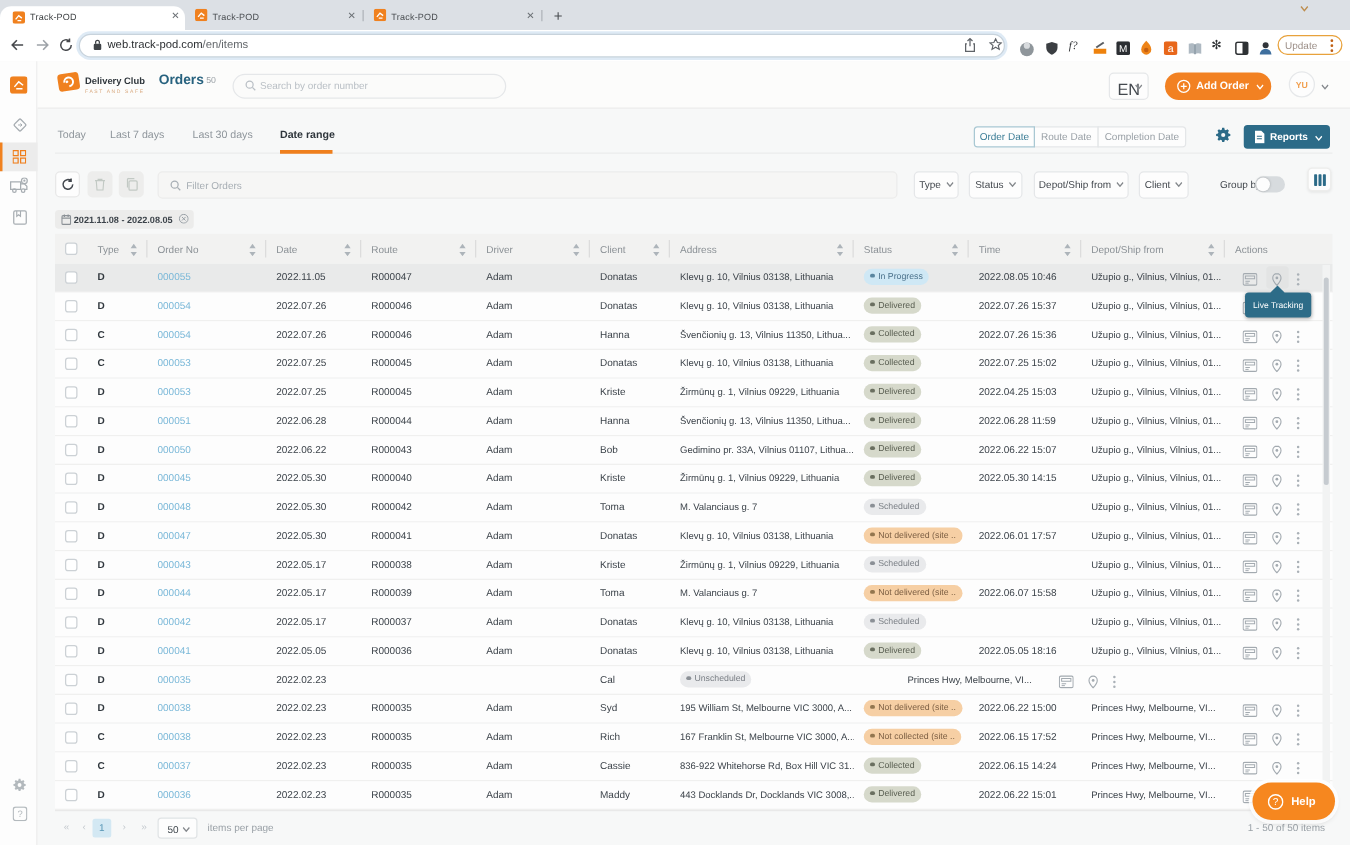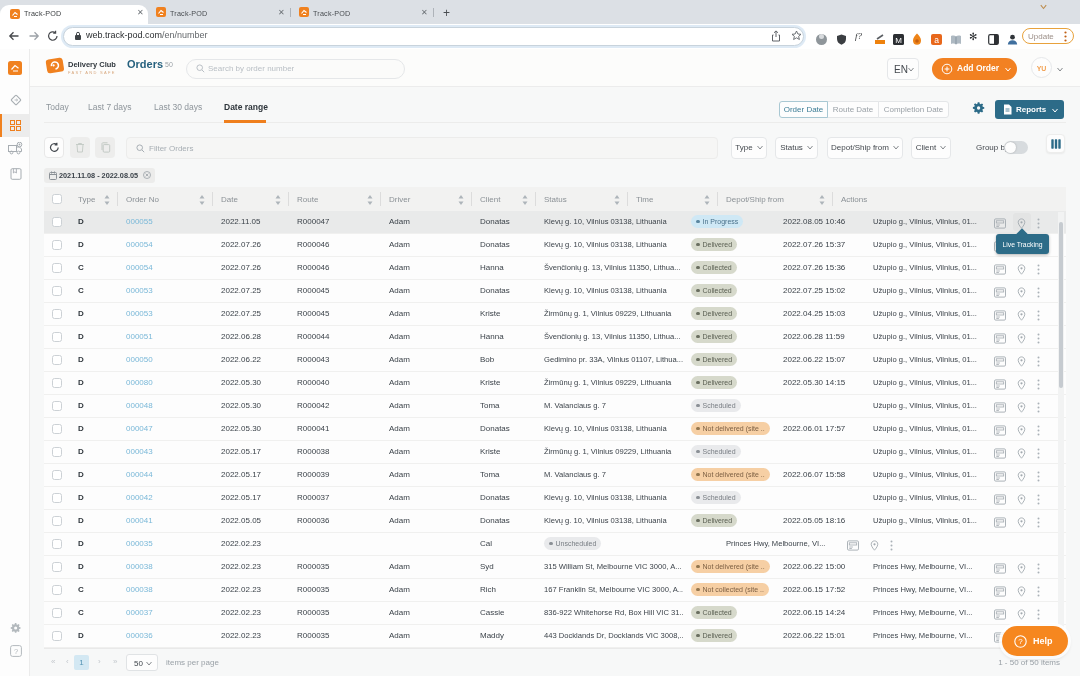--- a/index.html
+++ b/index.html
@@ -83,21 +83,21 @@
     <path d="M1.5 6 H10 M6.5 2.2 L10.2 6 L6.5 9.8" stroke="#9da2a8" stroke-width="1.3" fill="none"></path>
   </svg>
 <svg class="abs" style="left:47px;top:30px" width="12" height="12" viewBox="0 0 12 12">
     <path d="M10 6 A4.2 4.2 0 1 1 8.6 2.9 M8.6 0.8 V3.2 H6.2" stroke="#47494d" stroke-width="1.2" fill="none"></path>
   </svg>
 <div id="addrbar"></div>
 <svg class="abs" style="left:74px;top:31px" width="8" height="10" viewBox="0 0 8 10">
     <rect x="1" y="4" width="6" height="5" rx="1" fill="#3f4347"></rect>
     <path d="M2.5 4 V2.8 A1.5 1.5 0 0 1 5.5 2.8 V4" stroke="#3f4347" fill="none"></path>
   </svg>
-<div id="addrtext">web.track-pod.com<span style="color:#63676b">/en/number</span></div>
+<div id="addrtext">web.track-pod.com<span style="color:#63676b">/en/items</span></div>
 <svg class="abs" style="left:771px;top:30px" width="10" height="12" viewBox="0 0 10 12">
     <path d="M5 1 V7 M3 2.8 L5 0.9 L7 2.8" stroke="#5f6368" fill="none"></path>
     <path d="M2.5 5 H1.5 V11 H8.5 V5 H7.5" stroke="#5f6368" fill="none"></path>
   </svg>
 <svg class="abs" style="left:791px;top:30px" width="11" height="11" viewBox="0 0 11 11">
     <path d="M5.5 1 L6.9 4 L10 4.3 L7.6 6.4 L8.4 9.5 L5.5 7.8 L2.6 9.5 L3.4 6.4 L1 4.3 L4.1 4 Z" fill="none" stroke="#5f6368" stroke-width="0.9"></path>
   </svg>
 <div class="extico" style="left:816px">
     <div style="width:11px;height:11px;border-radius:50%;background:#8f969b">
       <div style="width:5px;height:5px;border-radius:50%;background:#d8dbde;margin:3px"></div>
@@ -197,21 +197,21 @@
 <div class="abs" style="left:68px;top:70px;font-size:4px;color:#d8a87e;letter-spacing:1.3px">FAST AND SAFE</div>
 <div id="orders">Orders</div>
 <div class="abs" style="left:165px;top:61px;font-size:7px;color:#9aa1a7">50</div>
 <div id="search"></div>
 <svg class="abs" style="left:196px;top:64px" width="9" height="9" viewBox="0 0 9 9">
     <circle cx="3.7" cy="3.7" r="2.8" fill="none" stroke="#b9bfc5"></circle>
     <path d="M5.9 5.9 L8.2 8.2" stroke="#b9bfc5"></path>
   </svg>
 <div class="abs" style="left:208px;top:64px;font-size:8px;color:#b9bfc5">Search by order number</div>
 <div id="enbox"></div>
-<div class="abs" style="left:894px;top:64px;font-size:10px;color:#43484e">EN</div>
+<div class="abs" style="left:894px;top:64px;font-size:13px;color:#43484e">EN</div>
 <svg class="abs" style="left:908px;top:67px" width="6" height="5" viewBox="0 0 6 5">
     <path d="M0.5 1 L3 4 L5.5 1" stroke="#85898d" fill="none"></path>
   </svg>
 <div id="addorder"></div>
 <svg class="abs" style="left:941px;top:63px" width="12" height="12" viewBox="0 0 12 12">
     <circle cx="6" cy="6" r="4.8" fill="none" stroke="#fff" stroke-width="1"></circle>
     <path d="M6 3.6 V8.4 M3.6 6 H8.4" stroke="#fff" stroke-width="1"></path>
   </svg>
 <div class="abs" style="left:957px;top:63px;font-size:8.5px;font-weight:bold;color:#fff">Add Order</div>
 <svg class="abs" style="left:1005px;top:67px" width="6" height="5" viewBox="0 0 6 5">
@@ -340,20 +340,28 @@
       <span class="thsep"></span>
     </div>
 <div class="th" style="width:64px">
       <span>Client</span>
       <svg class="sort" width="6" height="10" viewBox="0 0 6 10">
         <path d="M3 0 L5.5 3.5 L0.5 3.5 Z" fill="#adb4ba"></path>
         <path d="M3 10 L5.5 6.5 L0.5 6.5 Z" fill="#adb4ba"></path>
       </svg>
       <span class="thsep"></span>
     </div>
+<div class="th" style="width:147px">
+      <span>Address</span>
+      <svg class="sort" width="6" height="10" viewBox="0 0 6 10">
+        <path d="M3 0 L5.5 3.5 L0.5 3.5 Z" fill="#adb4ba"></path>
+        <path d="M3 10 L5.5 6.5 L0.5 6.5 Z" fill="#adb4ba"></path>
+      </svg>
+      <span class="thsep"></span>
+    </div>
 <div class="th" style="width:92px">
       <span>Status</span>
       <svg class="sort" width="6" height="10" viewBox="0 0 6 10">
         <path d="M3 0 L5.5 3.5 L0.5 3.5 Z" fill="#adb4ba"></path>
         <path d="M3 10 L5.5 6.5 L0.5 6.5 Z" fill="#adb4ba"></path>
       </svg>
       <span class="thsep"></span>
     </div>
 <div class="th" style="width:90px">
       <span>Time</span>
@@ -591,21 +599,21 @@
           <circle cx="1.5" cy="5.5" r="1" fill="#aab1b7"></circle>
           <circle cx="1.5" cy="9.4" r="1" fill="#aab1b7"></circle>
         </svg></span>
     </div>
 </div>
 <div class="row" style="top:372px">
 <div class="td" style="width:26px">
       <span class="cb"></span>
     </div>
 <div class="td" style="width:48px;font-weight:bold;color:#30373d">D</div>
-<div class="td link" style="width:95px">000080</div>
+<div class="td link" style="width:95px">000045</div>
 <div class="td" style="width:76px">2022.05.30</div>
 <div class="td" style="width:92px">R000040</div>
 <div class="td" style="width:91px">Adam</div>
 <div class="td" style="width:64px">Kriste</div>
 <div class="td" style="width:147px;font-size:7.6px">Žirmūnų g. 1, Vilnius 09229, Lithuania</div>
 <div class="td" style="width:92px"><span class="pill" style="background:#d6d9cb;color:#585d50"><span class="dot" style="background:#6a6f60"></span>Delivered</span></div>
 <div class="td" style="width:90px">2022.05.30 14:15</div>
 <div class="td" style="width:115px;font-size:7.6px">Užupio g., Vilnius, Vilnius, 01...</div>
 <div class="td" style="width:86px">
       <span class="act" style="left:14px"><svg width="12" height="11" viewBox="0 0 12 11">
@@ -843,21 +851,21 @@
 <div class="row" style="top:556px">
 <div class="td" style="width:26px">
       <span class="cb"></span>
     </div>
 <div class="td" style="width:48px;font-weight:bold;color:#30373d">D</div>
 <div class="td link" style="width:95px">000038</div>
 <div class="td" style="width:76px">2022.02.23</div>
 <div class="td" style="width:92px">R000035</div>
 <div class="td" style="width:91px">Adam</div>
 <div class="td" style="width:64px">Syd</div>
-<div class="td" style="width:147px;font-size:7.6px">315 William St, Melbourne VIC 3000, A...</div>
+<div class="td" style="width:147px;font-size:7.6px">195 William St, Melbourne VIC 3000, A...</div>
 <div class="td" style="width:92px"><span class="pill" style="background:#f6cfa4;color:#7d6044"><span class="dot" style="background:#93764f"></span>Not delivered (site ..</span></div>
 <div class="td" style="width:90px">2022.06.22 15:00</div>
 <div class="td" style="width:115px;font-size:7.6px">Princes Hwy, Melbourne, VI...</div>
 <div class="td" style="width:86px">
       <span class="act" style="left:14px"><svg width="12" height="11" viewBox="0 0 12 11">
           <rect x="0.5" y="0.9" width="11" height="9.2" rx="1.2" fill="none" stroke="#a3aab0" stroke-width="0.9"></rect>
           <rect x="2.3" y="2.8" width="7.4" height="2.2" fill="none" stroke="#a3aab0" stroke-width="0.8"></rect>
           <path d="M2.3 7 h3.6 M2.3 8.5 h2.6" stroke="#a3aab0" stroke-width="0.8"></path>
         </svg></span>
       <span class="act" style="left:37px"><svg width="9" height="11" viewBox="0 0 9 11">

